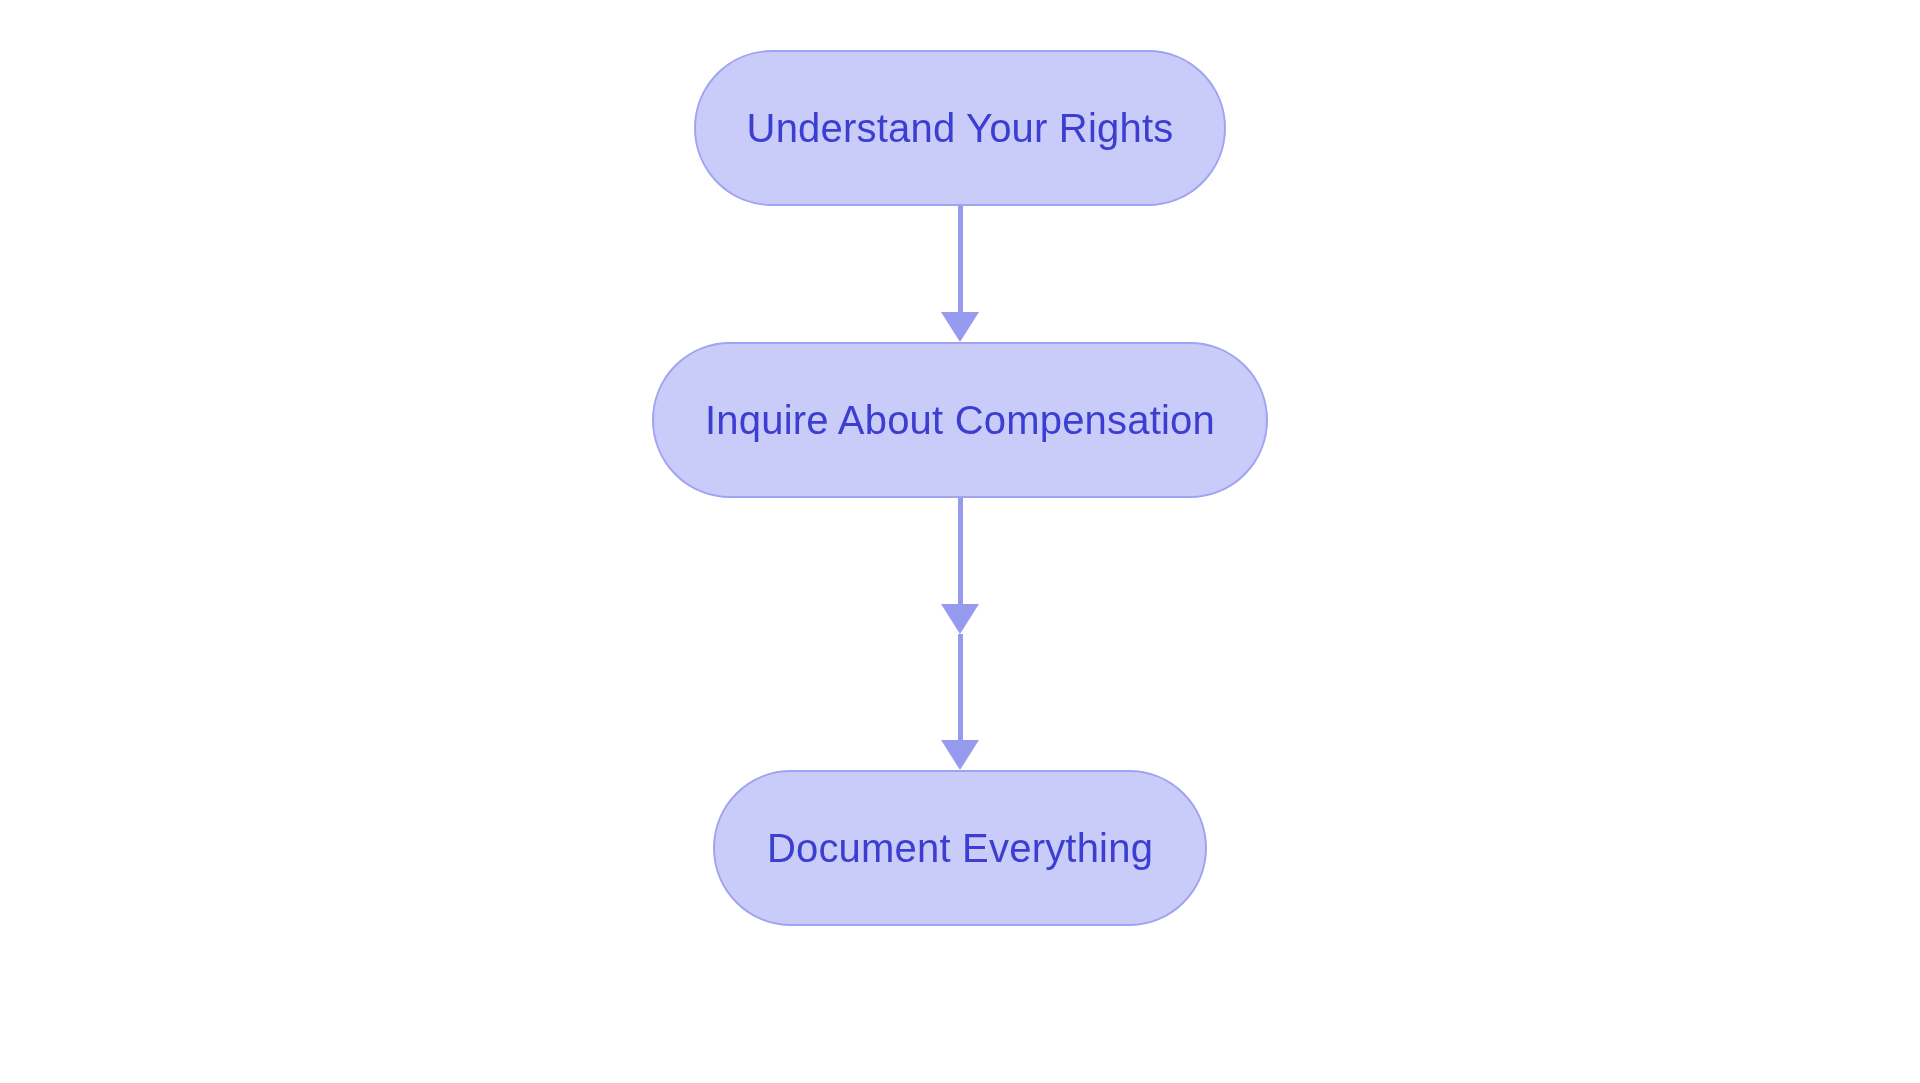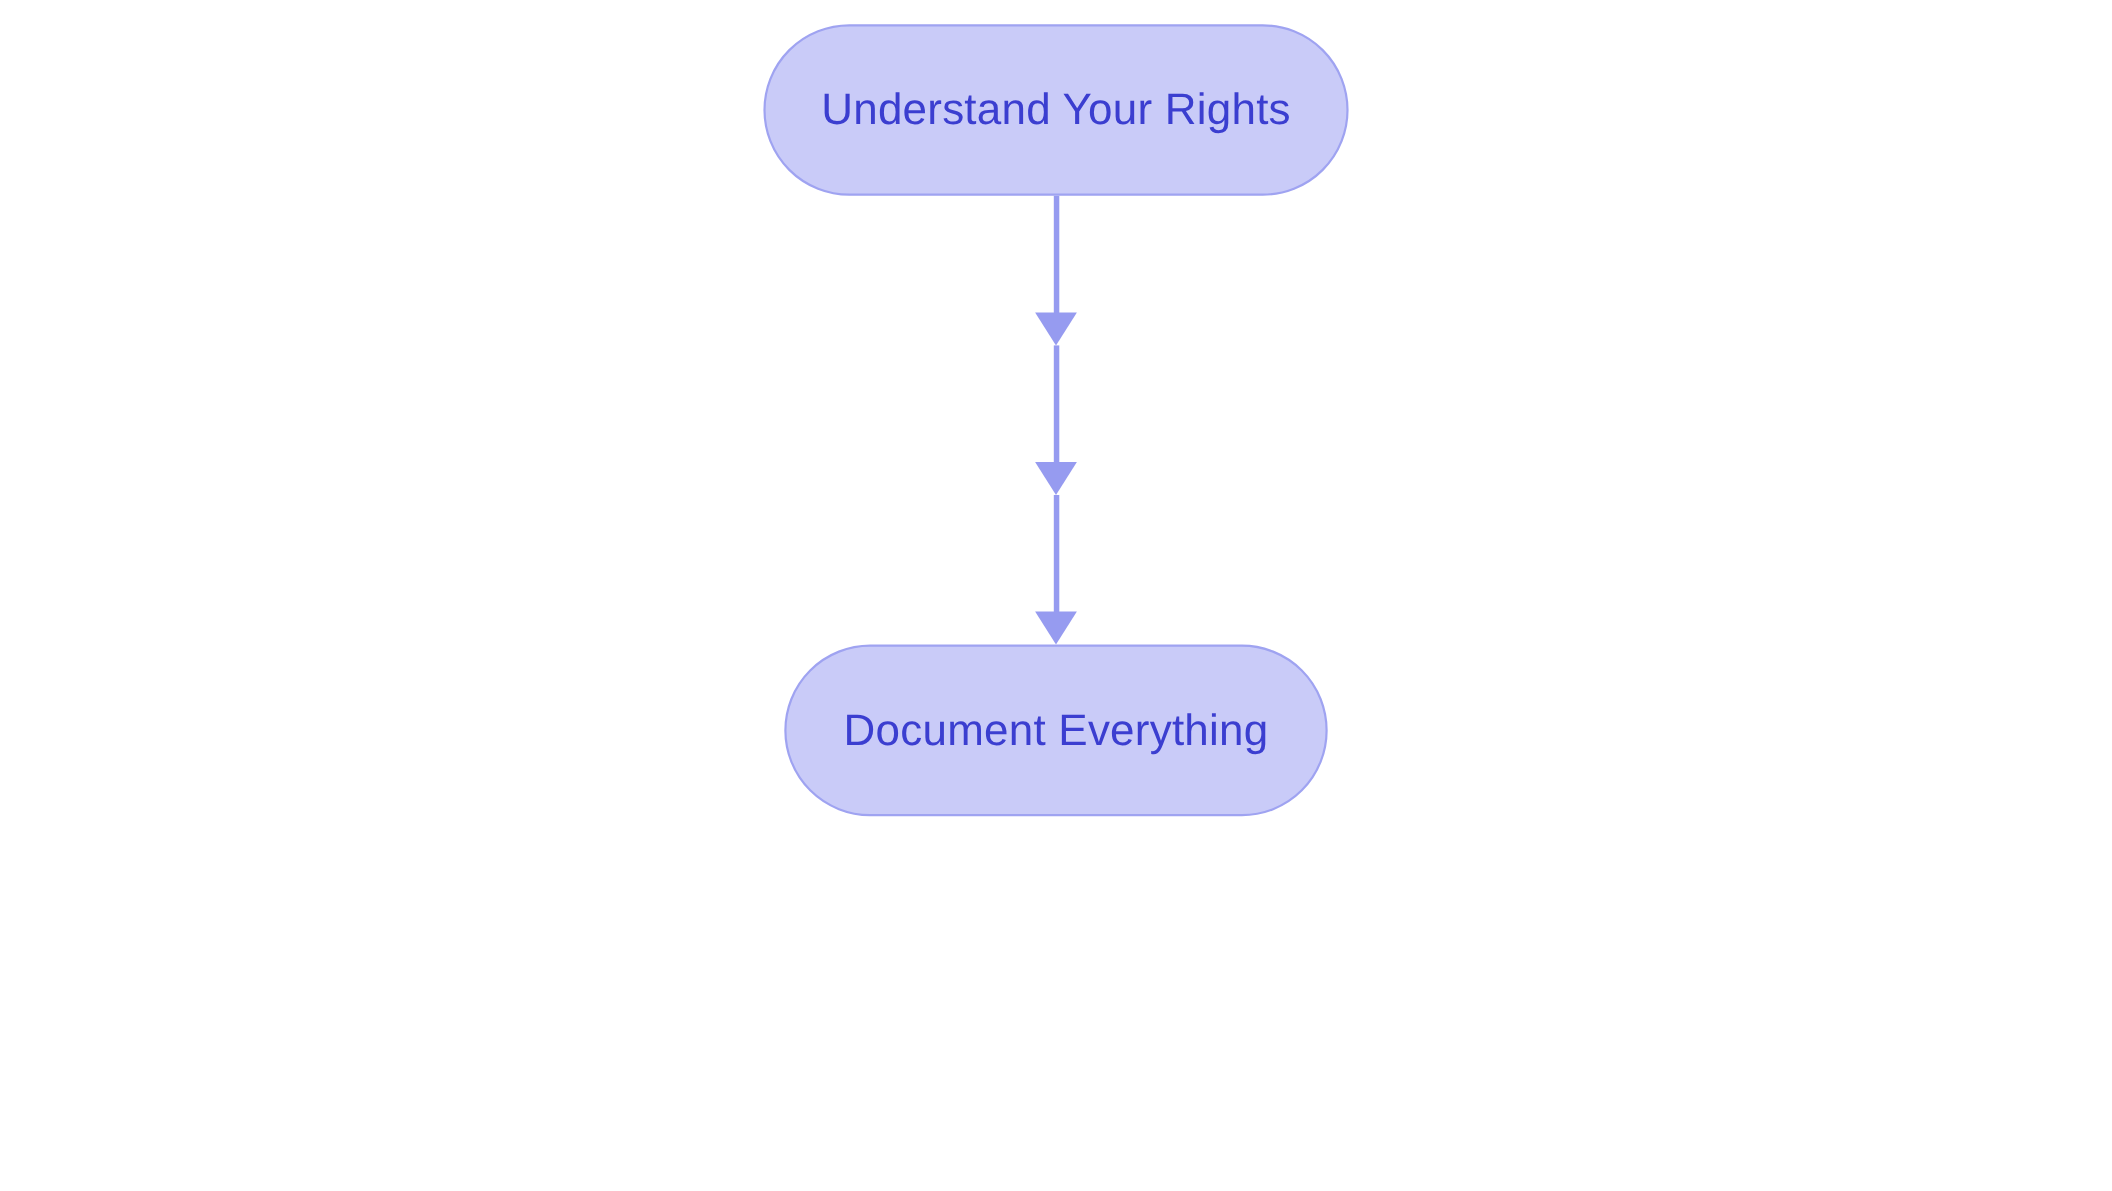--- a/index.html
+++ b/index.html
@@ -31,21 +31,21 @@
     justify-content: center;
     padding: 0 40px;
     flex: 0 0 auto;
   }
   .flow-node span {
     font-size: 40px;
     letter-spacing: 0.2px;
     color: var(--node-text, #3b3ed0);
     white-space: nowrap;
   }
-  .n1 { min-width: 532px; }
+  .n1 { min-width: 532px; margin-top: 28px; }
   .n2 { min-width: 616px; }
   .n3 { min-width: 593px; }
   .n4 { min-width: 494px; justify-content: center; }
   .flow-arrow {
     height: 136px;
     flex: 0 0 auto;
     display: flex;
     flex-direction: column;
     align-items: center;
   }
@@ -71,20 +71,23 @@
 
   <div class="flow-node n1">
     <span>Understand Your Rights</span>
   </div>
 
   <div class="flow-arrow">
     <div class="shaft"></div>
     <div class="head"></div>
   </div>
 
+  <div class="flow-node n2">
+    <span>Inquire About Compensation</span>
+  </div>
 
   <div class="flow-arrow">
     <div class="shaft"></div>
     <div class="head"></div>
   </div>
 
 
   <div class="flow-arrow">
     <div class="shaft"></div>
     <div class="head"></div>

